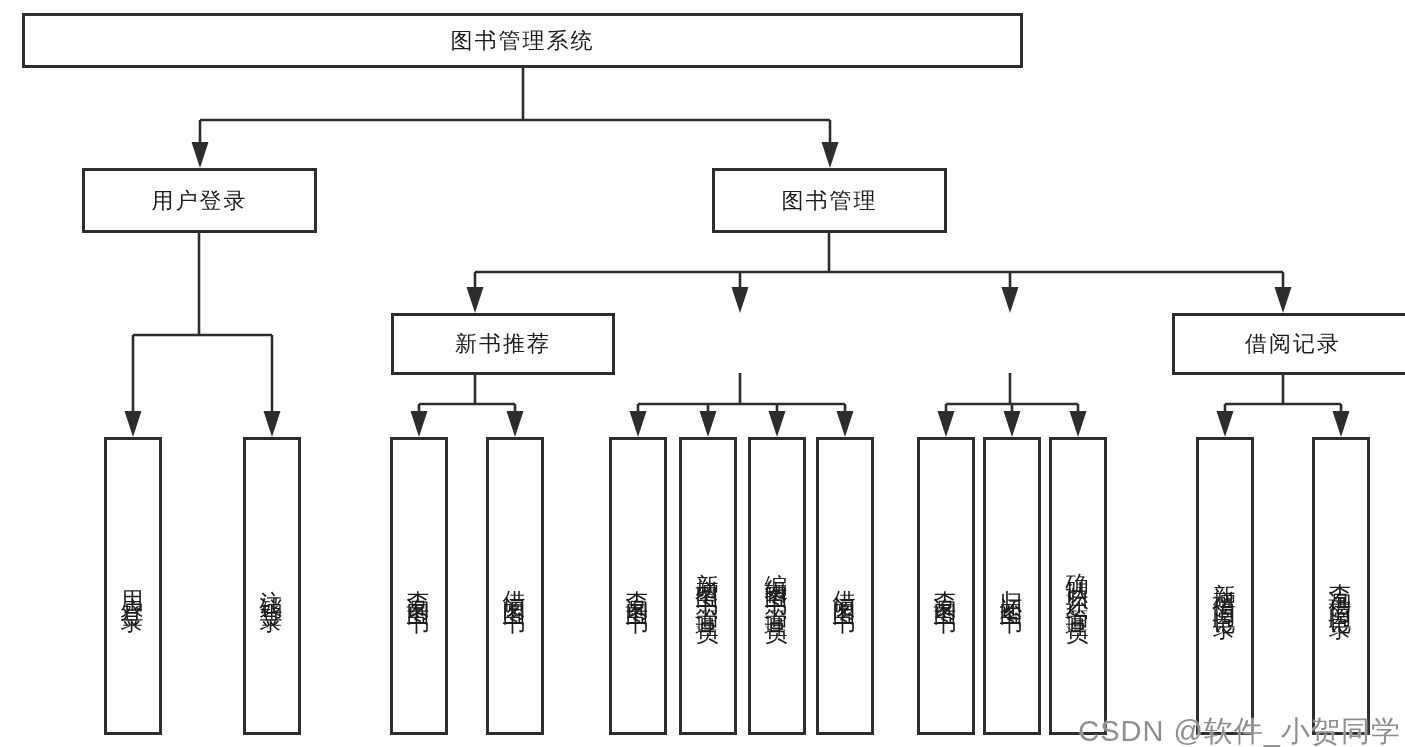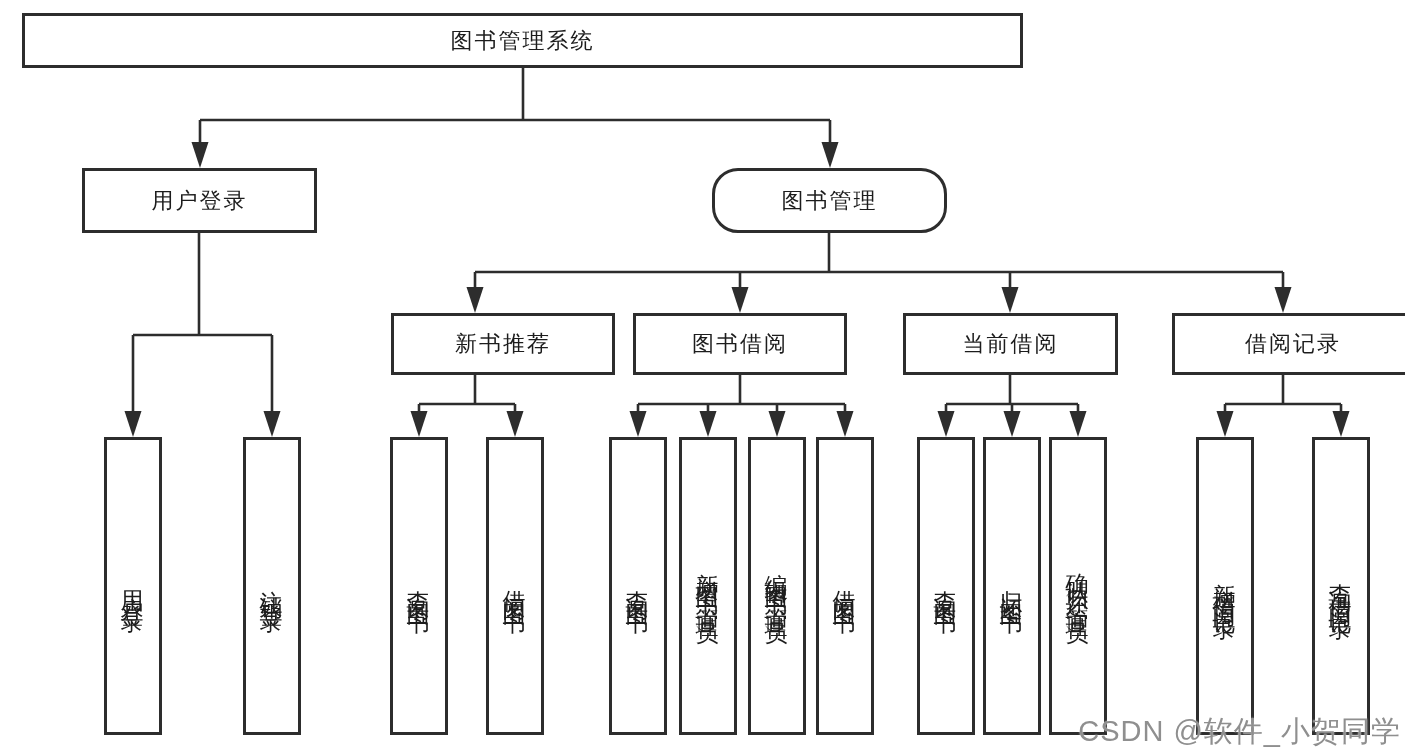--- a/index.html
+++ b/index.html
@@ -107,32 +107,26 @@
       <polygon points="1332.5,411 1349.5,411 1341,437" fill="#2d2d2d"></polygon>
     </svg>
 
   <div class="node hnode" style="left:22px; top:13px; width:1001px; height:55px;">
     <span>图书管理系统</span>
   </div>
 
   <div class="node hnode" style="left:82px; top:168px; width:235px; height:65px;">
     <span>用户登录</span>
   </div>
-  <div class="node hnode" style="left:712px; top:168px; width:235px; height:65px;border-radius:26px;">
+  <div class="node hnode" style="left:712px; top:168px; width:235px; height:65px;">
     <span>图书管理</span>
   </div>
 
   <div class="node hnode" style="left:363px; top:313px; width:224px; height:62px;margin-left:28px;">
     <span>新书推荐</span>
-  </div>
-  <div class="node hnode" style="left:633px; top:313px; width:214px; height:62px;">
-    <span>图书借阅</span>
-  </div>
-  <div class="node hnode" style="left:903px; top:313px; width:215px; height:62px;">
-    <span>当前借阅</span>
   </div>
   <div class="node hnode" style="left:1172px; top:313px; width:242px; height:62px;">
     <span>借阅记录</span>
   </div>
 
   <div class="node vnode" style="left:104px; top:437px; width:58px; height:298px;">
     <span class="vtext">用户登录</span>
   </div>
   <div class="node vnode" style="left:243px; top:437px; width:58px; height:298px;">
     <span class="vtext">注销登录</span>

